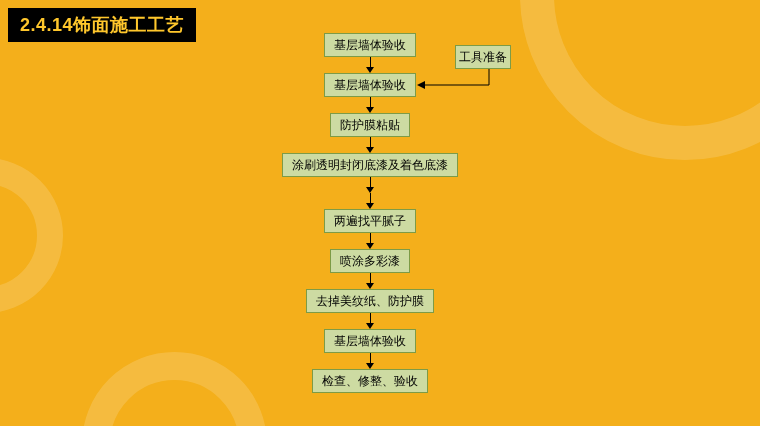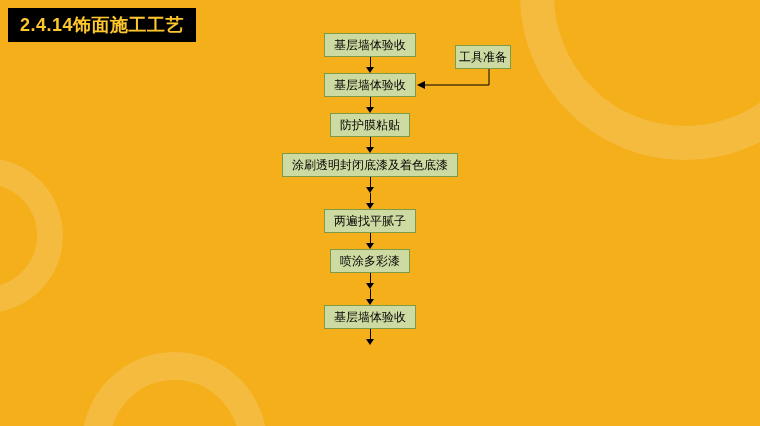--- a/index.html
+++ b/index.html
@@ -121,31 +121,33 @@
         <span class="line"></span>
         <span class="head"></span>
       </div>
 
     <div class="box">喷涂多彩漆</div>
     <div class="connector">
         <span class="line"></span>
         <span class="head"></span>
       </div>
 
+    <div class="box">去掉美纹纸、防护膜</div>
     <div class="connector">
         <span class="line"></span>
         <span class="head"></span>
       </div>
 
     <div class="box">基层墙体验收</div>
     <div class="connector">
         <span class="line"></span>
         <span class="head"></span>
       </div>
 
+    <div class="box">检查、修整、验收</div>
   </div>
 
   <div class="sidebox">工具准备</div>
 
   <svg class="elbow" width="110" height="40" viewBox="0 0 110 40">
     <polyline points="84,9 84,25 20,25" fill="none" stroke="var(--arrow)" stroke-width="1"></polyline>
     <polygon points="12,25 20,21 20,29" fill="var(--arrow)"></polygon>
   </svg>
 
 </div>

